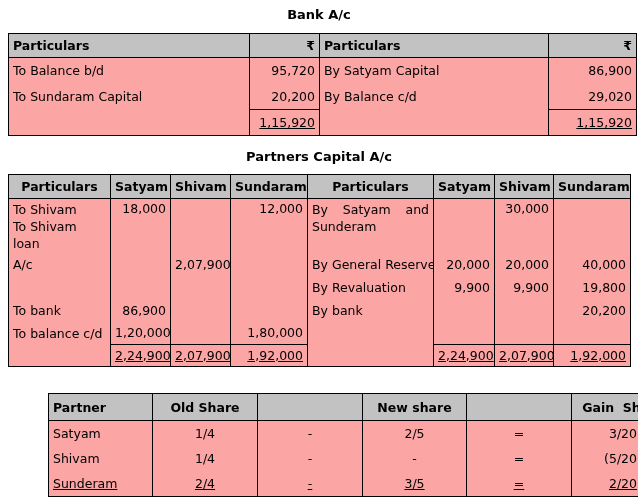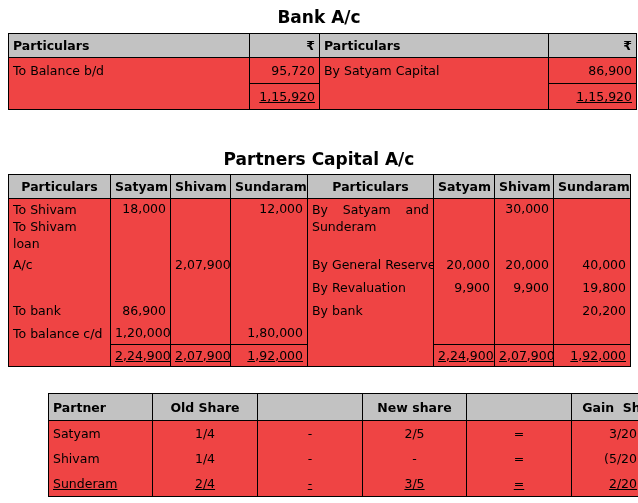--- a/index.html
+++ b/index.html
@@ -3,25 +3,25 @@
 <meta charset="utf-8">
 <style>
   html, body { margin: 0; padding: 0; background: #ffffff; }
   body {
     width: 638px; height: 503px; position: relative; overflow: hidden;
     font-family: "DejaVu Sans", "Liberation Sans", sans-serif;
     font-size: 12.5px; color: #000;
   }
   .title {
     position: absolute; left: 0; width: 638px; text-align: center;
-    font-weight: bold; font-size: 17px;
+    font-weight: bold; font-size: 13px;
   }
   table {
     position: absolute; border-collapse: collapse; table-layout: fixed;
-    background: #ef4444;
+    background: #fca5a5;
   }
   td, th {
     border-left: 1px solid #000; border-right: 1px solid #000;
     padding: 0 4px; white-space: nowrap; overflow: hidden;
   }
   th { background: #c2c2c2; font-weight: bold; border-top: 1.5px solid #000; border-bottom: 1px solid #000; }
   tr:last-child td { border-bottom: 1.5px solid #000; text-decoration: underline; }
   .r { text-align: right; }
   .c { text-align: center; }
   .l { text-align: left; }
@@ -47,20 +47,26 @@
     <th class="l">Particulars</th>
     <th class="r rupee">₹</th>
     <th class="l">Particulars</th>
     <th class="r rupee">₹</th>
   </tr>
   <tr style="height:26px;">
     <td>To Balance b/d</td>
     <td class="r">95,720</td>
     <td>By Satyam Capital</td>
     <td class="r">86,900</td>
+  </tr>
+  <tr style="height:26px;">
+    <td>To Sundaram Capital</td>
+    <td class="r">20,200</td>
+    <td>By Balance c/d</td>
+    <td class="r">29,020</td>
   </tr>
   <tr style="height:26px;">
     <td></td>
     <td class="r tl">1,15,920</td>
     <td></td>
     <td class="r tl">1,15,920</td>
   </tr>
 </tbody>
   </table>
 

